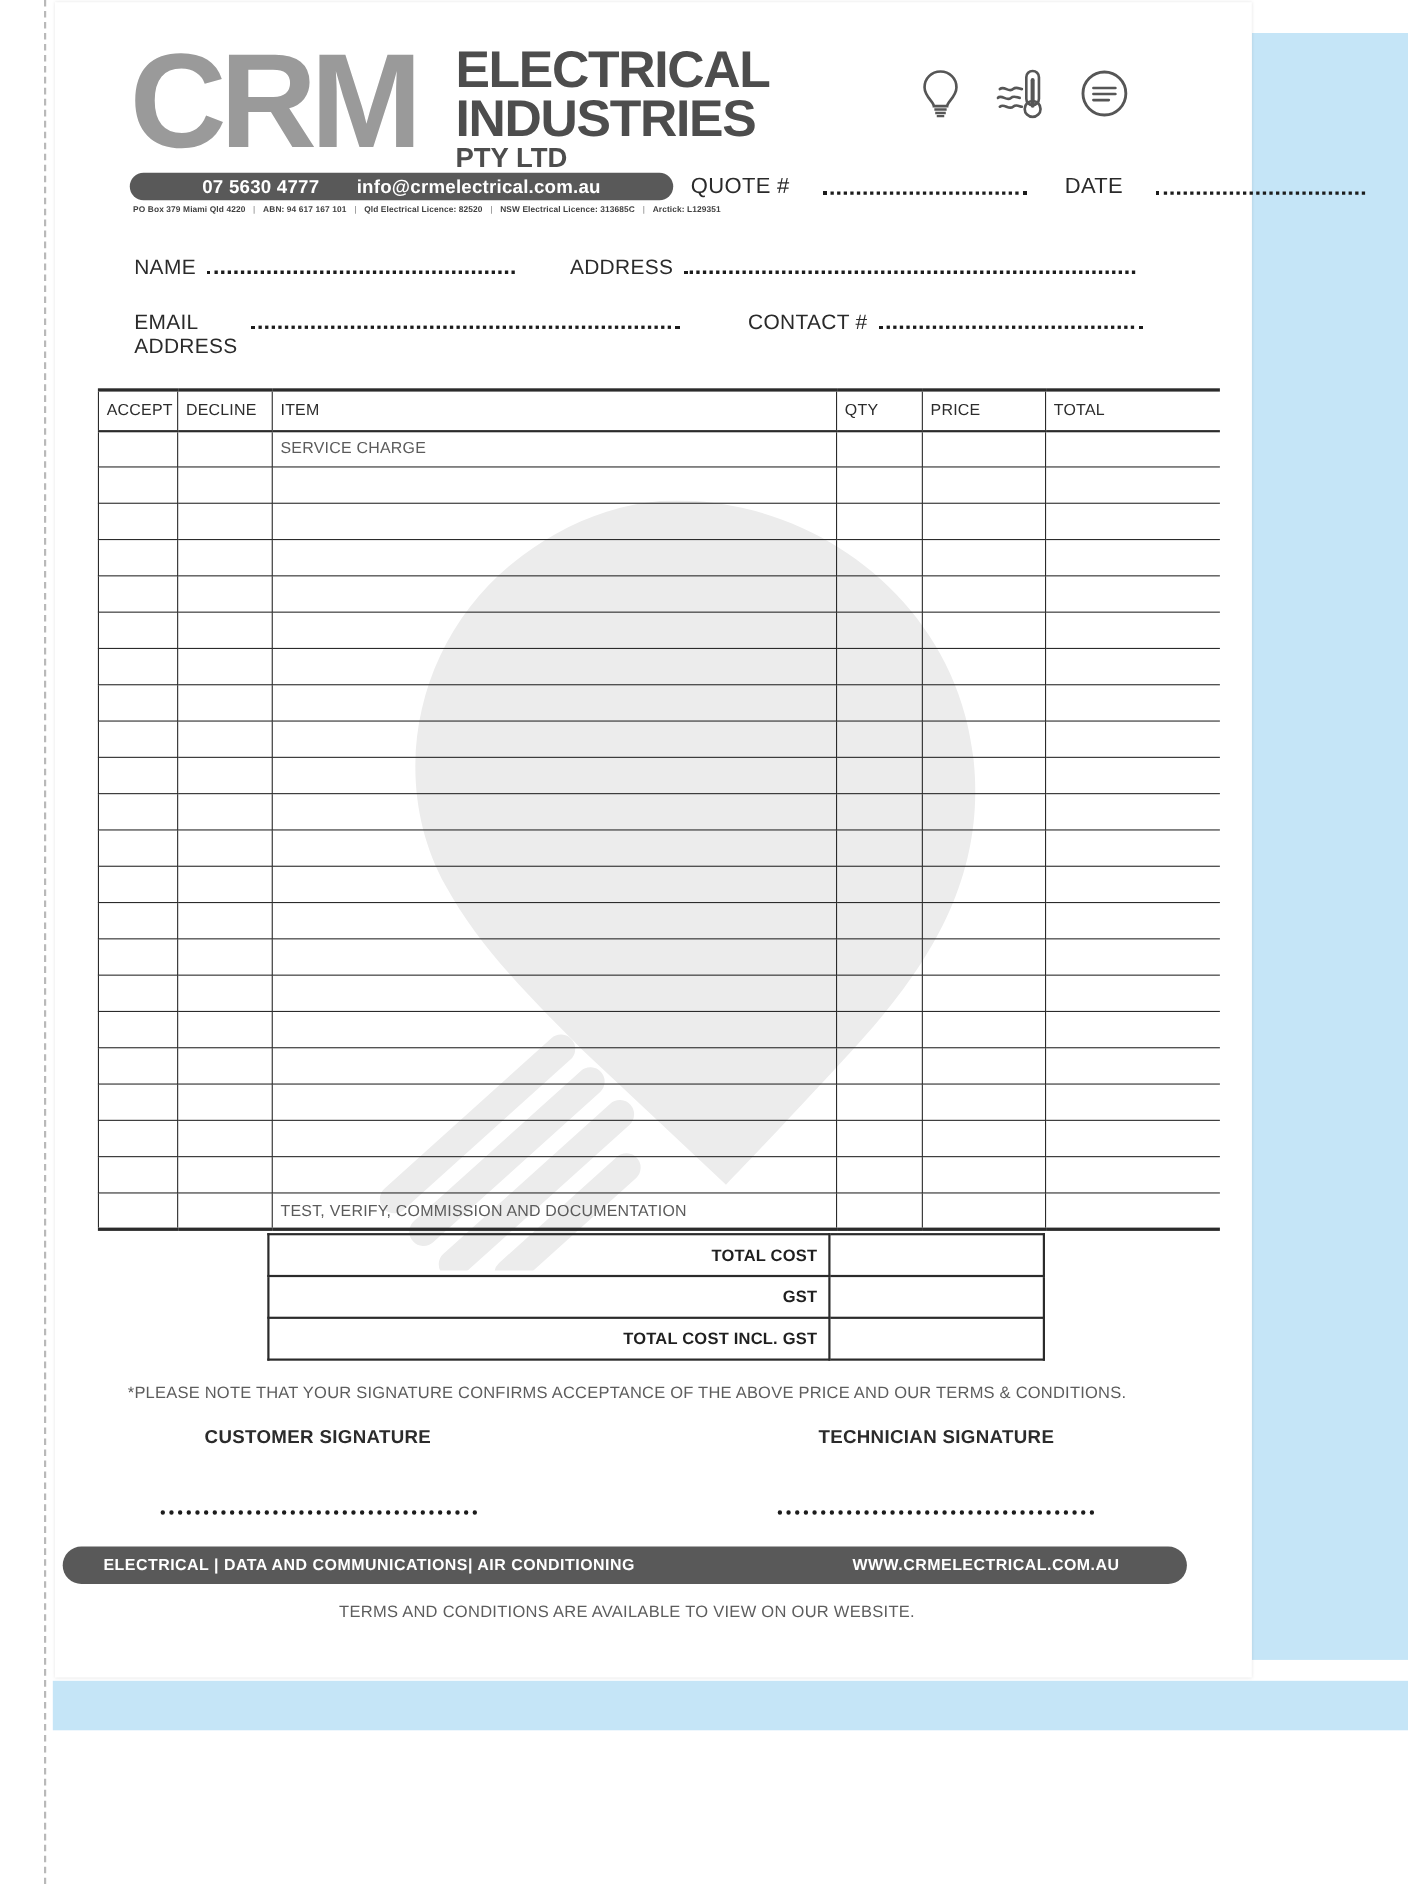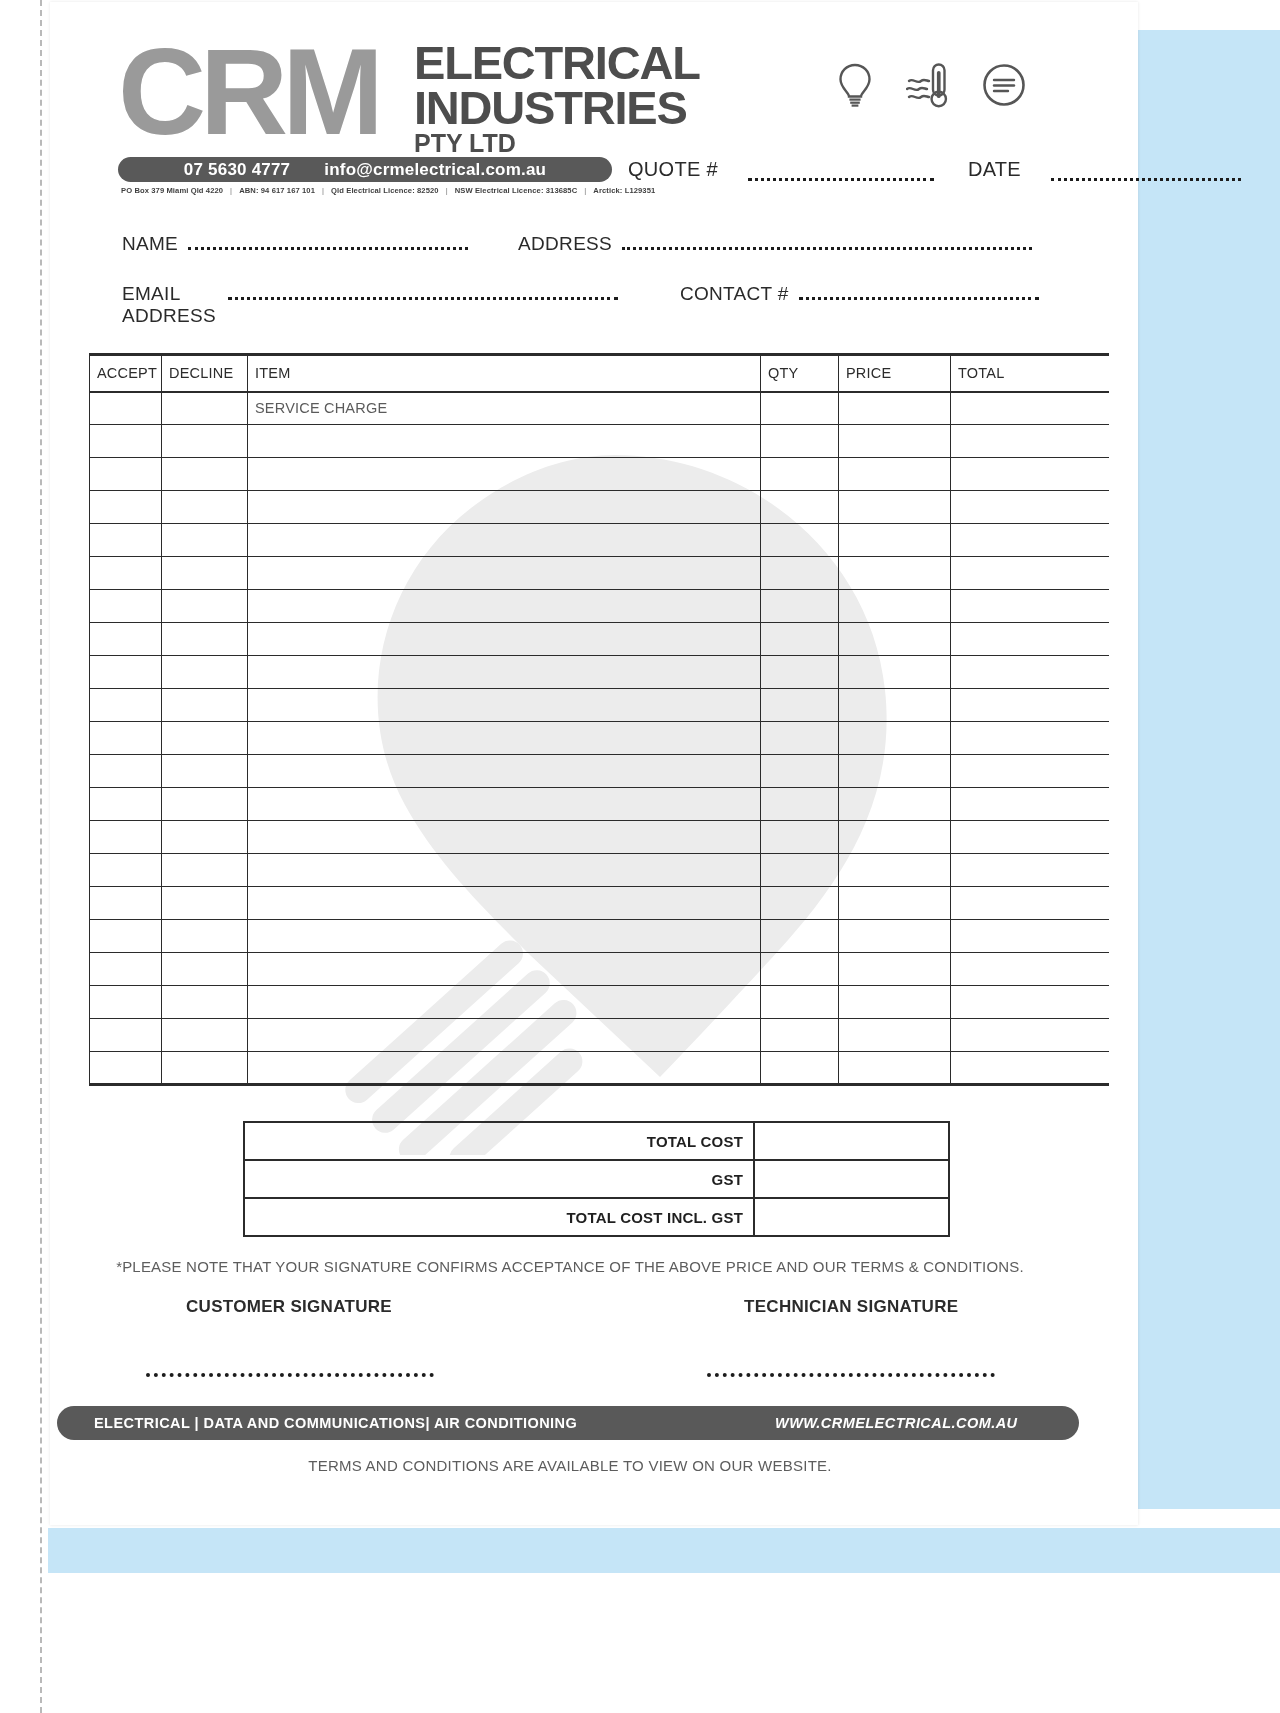--- a/index.html
+++ b/index.html
@@ -96,21 +96,21 @@
     letter-spacing: .1px;
     white-space: nowrap;
   }
   .fineprint .sep { padding: 0 7px; color: #777; font-weight: normal; }
 
   
   .quote-row {
     position: absolute;
     left: 628px; top: 158px;
     display: flex;
-    align-items: flex-end;
+    align-items: center;
     font-size: 20px;
     color: #2a2a2a;
     letter-spacing: .3px;
     gap: 20px;
   }
   .lbl { white-space: nowrap; }
   .dots {
     display: inline-block;
     border-bottom: 3px dotted #1c1c1c;
     height: 14px;
@@ -232,21 +232,21 @@
     background: #595959;
     border-radius: 17px;
     color: #ffffff;
     font-size: 14.5px;
     font-weight: bold;
     letter-spacing: .45px;
     display: flex;
     align-items: center;
   }
   .footer-left { position: absolute; left: 37px; }
-  .footer-right { position: absolute; left: 718px; font-style: italic; }
+  .footer-right { position: absolute; left: 718px; }
   .terms {
     position: absolute;
     left: 0; top: 1457px;
     width: 1140px;
     text-align: center;
     font-size: 15px;
     color: #5d5d5d;
     letter-spacing: .25px;
   }
 </style>
@@ -515,20 +515,28 @@
             <td class="c-total"></td>
           </tr>
           <tr>
             <td class="c-accept"></td>
             <td class="c-decline"></td>
             <td class="c-item"></td>
             <td class="c-qty"></td>
             <td class="c-price"></td>
             <td class="c-total"></td>
           </tr>
+          <tr>
+            <td class="c-accept"></td>
+            <td class="c-decline"></td>
+            <td class="c-item"><span class="row-label">TEST, VERIFY, COMMISSION AND DOCUMENTATION</span></td>
+            <td class="c-qty"></td>
+            <td class="c-price"></td>
+            <td class="c-total"></td>
+          </tr>
         </tbody>
     </table>
   </div>
 
   <div class="totals">
     <table class="tot">
         <tbody id="totals-body">
           <tr>
             <td class="tot-lbl">TOTAL COST</td>
             <td class="tot-val"></td>

